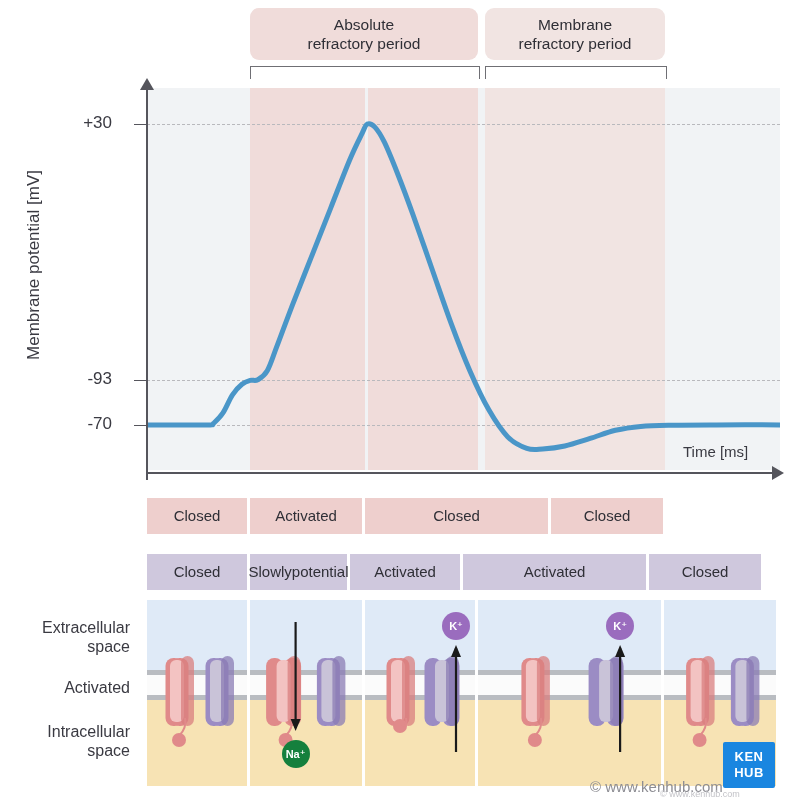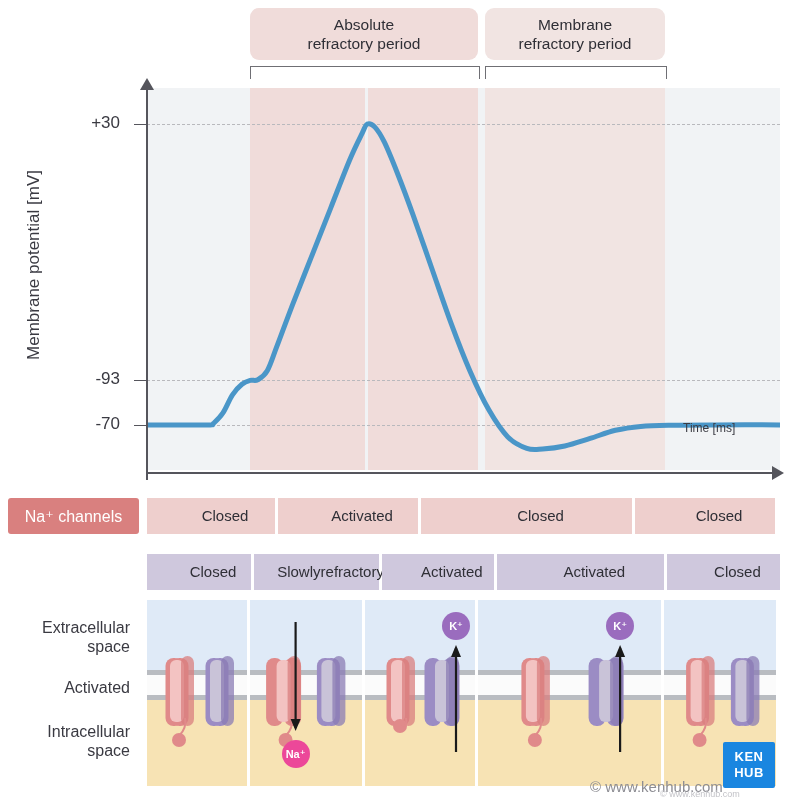--- a/index.html
+++ b/index.html
@@ -35,58 +35,58 @@
   #curvesvg{position:absolute;left:0;top:0;width:633px;height:382px;}
 
   .axis-y{position:absolute;left:146px;top:88px;width:2px;height:392px;background:#55555c;}
   .axis-y-arrow{position:absolute;left:140px;top:78px;width:0;height:0;
     border-left:7px solid transparent;border-right:7px solid transparent;border-bottom:12px solid #55555c;}
   .axis-x{position:absolute;left:147px;top:472px;height:2px;width:628px;background:#55555c;}
   .axis-x-arrow{position:absolute;left:772px;top:466px;width:0;height:0;
     border-top:7px solid transparent;border-bottom:7px solid transparent;border-left:12px solid #55555c;}
 
   .ytick{position:absolute;width:13px;height:0;border-top:1.8px solid #55555c;left:134px;}
-  .ylabel{position:absolute;right:8px;font-size:17px;color:#3a3a42;text-align:right;white-space:nowrap;}
+  .ylabel{position:absolute;right:16px;font-size:17px;color:#3a3a42;text-align:right;white-space:nowrap;}
   .ylabwrap{position:absolute;left:0;width:128px;}
 
   #ytitle{
     position:absolute;left:-96px;top:255px;width:260px;text-align:center;
     transform:rotate(-90deg);font-size:17px;color:#3a3a42;white-space:nowrap;
   }
-  #xtitle{position:absolute;left:683px;top:421px;font-size:12px;color:#3a3a42;white-space:nowrap;}
+  #xtitle{position:absolute;left:683px;top:443px;font-size:15px;color:#3a3a42;white-space:nowrap;}
   .rowlabel{
     position:absolute;height:36px;border-radius:3px;display:flex;
     align-items:center;justify-content:center;color:#fff;font-size:16px;white-space:nowrap;
   }
   .rl-na{left:8px;width:131px;background:#d9807f;}
   .rl-k{left:8px;width:131px;background:#9b8cb4;}
   .cellrow{position:absolute;left:147px;width:633px;height:36px;display:flex;gap:3px;}
   .cell{
     display:flex;align-items:center;justify-content:center;text-align:center;
-    font-size:15px;line-height:1.18;color:#2f2f36;padding-left:28px;
+    font-size:15px;line-height:1.18;color:#2f2f36;
   }
   .row-na .cell{background:#eecfcd;}
   .row-k  .cell{background:#cfc8dd;}
 
   
   #illus{position:absolute;left:147px;top:600px;width:633px;height:186px;}
   .icol{position:absolute;top:0;height:186px;overflow:hidden;background:#dfeaf7;}
   .intra{position:absolute;left:0;right:0;top:95px;bottom:0;background:#f7e3b4;}
   .memline{position:absolute;left:0;right:0;height:5px;background:#b9bcc1;}
   .memline.top{top:70px;}
   .memline.bot{top:95px;}
   .memwhite{position:absolute;left:0;right:0;top:75px;height:20px;background:#fbfbfb;}
 
   .sidelabel{position:absolute;right:670px;width:150px;text-align:right;font-size:16px;line-height:1.2;color:#3a3a42;}
 
   .ion{
     position:absolute;border-radius:50%;display:flex;align-items:center;justify-content:center;
     color:#fff;font-size:11px;font-weight:bold;
   }
-  .ion-na{width:28px;height:28px;background:#ec4899;}
+  .ion-na{width:28px;height:28px;background:#15803d;}
   .ion-k{width:28px;height:28px;background:#9a6cbe;}
 
   
   #logo{
     position:absolute;left:723px;top:742px;width:52px;height:46px;background:#1a86e0;border-radius:2px;
     color:#fff;font-size:13px;font-weight:bold;line-height:1.25;
     display:flex;flex-direction:column;align-items:center;justify-content:center;letter-spacing:.5px;
   }
   #copyright{position:absolute;left:590px;top:778px;font-size:15px;color:#8d8d93;white-space:nowrap;}
   #copyright2{position:absolute;left:660px;top:789px;font-size:9px;color:#c3c3c8;white-space:nowrap;}
@@ -138,21 +138,20 @@
   <div class="ylabwrap" id="yl1" style="top: 368.764px;">
       <span class="ylabel">-93</span>
     </div>
   <div class="ylabwrap" id="yl2" style="top: 413.882px;">
       <span class="ylabel">-70</span>
     </div>
 
   <div id="ytitle">Membrane potential [mV]</div>
   <div id="xtitle">Time [ms]</div>
 
-  <div class="rowlabel rl-na" style="top:498px;">Na⁺ channels</div>
   <div class="cellrow row-na" id="row-na" style="top:498px;">
       <div class="cell" style="width: 100px;">
         <div>Closed</div>
       </div>
       <div class="cell" style="width: 112px;">
         <div>Activated</div>
       </div>
       <div class="cell" style="width: 183px;">
         <div>Closed</div>
       </div>
@@ -160,21 +159,21 @@
         <div>Closed</div>
       </div>
     </div>
 
   <div class="cellrow row-k" id="row-k" style="top:554px;">
       <div class="cell" style="width: 100px;">
         <div>Closed</div>
       </div>
       <div class="cell" style="width: 97px;">
         <div>Slowly</div>
-        <div>refractory</div>
+        <div>potential</div>
       </div>
       <div class="cell" style="width: 110px;">
         <div>Activated</div>
       </div>
       <div class="cell" style="width: 183px;">
         <div>Activated</div>
       </div>
       <div class="cell" style="width: 112px;">
         <div>Closed</div>
       </div>

